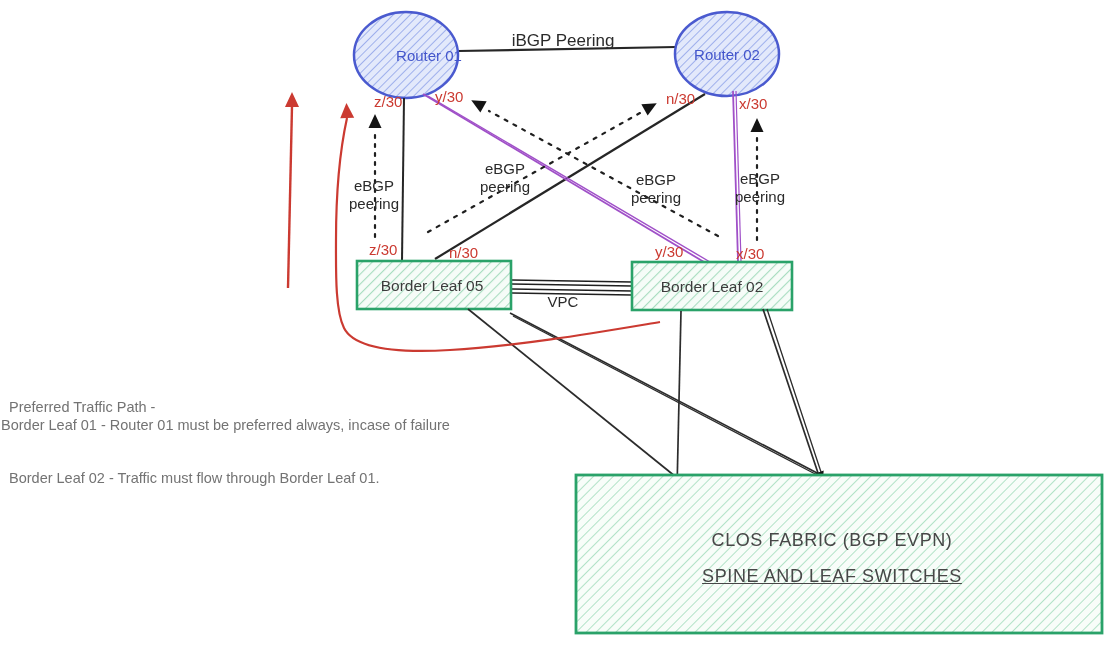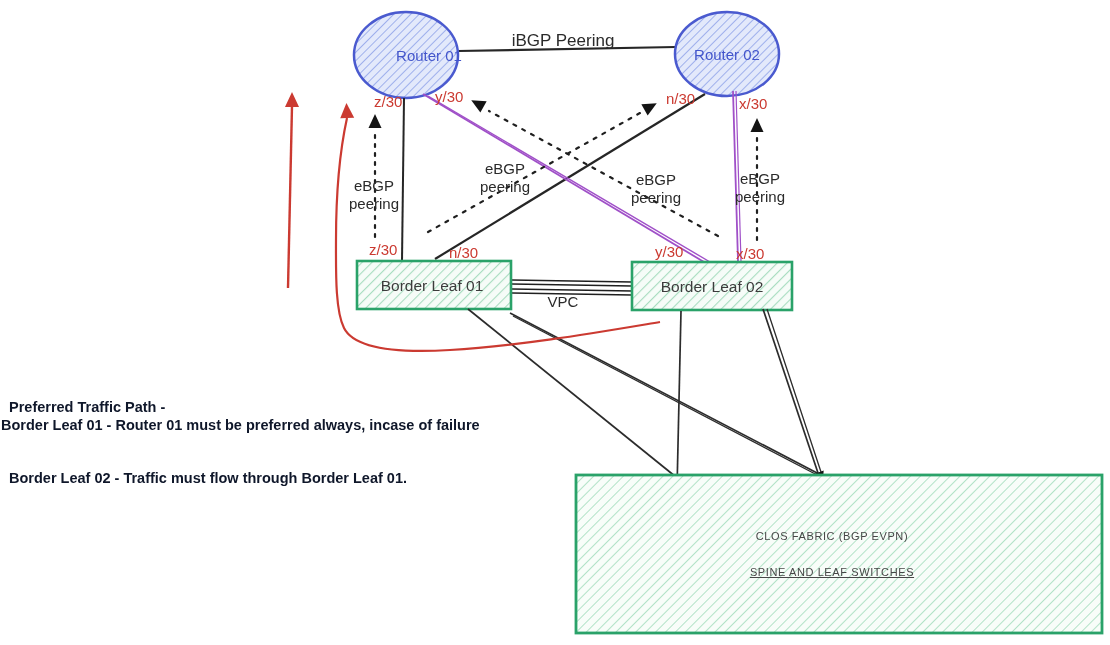--- a/index.html
+++ b/index.html
@@ -8,22 +8,22 @@
     font-family:"Liberation Sans", sans-serif;
   }
   #diagram-svg{position:absolute;left:0;top:0;}
   .lbl{position:absolute;white-space:nowrap;}
   .lbl.wrap{white-space:normal;}
   .black-lbl{color:#2a2a2a;font-size:15px;}
   .ebgp-lbl{color:#2a2a2a;font-size:15px;line-height:1.18;text-align:center;}
   .port-lbl{color:#cb3a31;font-size:15px;text-align:right;}
   .node-lbl{color:#4355cb;font-size:15px;text-align:center;}
   .box-lbl{color:#3c3c3c;font-size:15.5px;text-align:center;}
-  .fabric-lbl{color:#474747;font-size:11px;text-align:center;letter-spacing:0.6px;}
-  .note-lbl{color:#0f172a;font-size:14.5px;font-weight:bold;}
+  .fabric-lbl{color:#474747;font-size:18px;text-align:center;letter-spacing:0.6px;}
+  .note-lbl{color:#737373;font-size:14.5px;}
 </style>
 </head>
 <body>
 
 <div id="canvas">
 
   <svg id="diagram-svg" width="1110" height="645" viewBox="0 0 1110 645">
     <defs>
       <pattern id="hatchBlue" patternUnits="userSpaceOnUse" width="6" height="6" patternTransform="rotate(45)">
         <rect width="6" height="6" fill="#e3e9fb"></rect>
@@ -81,21 +81,21 @@
     <rect x="576" y="475" width="526" height="158" fill="url(#hatchGreenLight)" stroke="#2aa269" stroke-width="2.8"></rect>
 
     <line x1="288" y1="288" x2="292" y2="106" stroke="#cb3a31" stroke-width="2.4"></line>
     <polygon points="0,-11 7,4 -7,4" fill="#cb3a31" transform="translate(292,103)"></polygon>
     <path d="M660,322 C600,332 520,346 450,350 C400,353 355,350 344,328 C335,310 336,270 336,240 C336,195 340,150 347,118" fill="none" stroke="#cb3a31" stroke-width="2.2"></path>
     <polygon points="0,-11 7,4 -7,4" fill="#cb3a31" transform="translate(347,114) rotate(-3)"></polygon>
   </svg>
 
   <div class="lbl node-lbl" style="left:356px;top:47px;width:100px;padding-left:23px;">Router 01</div>
   <div class="lbl node-lbl" style="left:677px;top:46px;width:100px;">Router 02</div>
-  <div class="lbl box-lbl" style="left:357px;top:277px;width:150px;">Border Leaf 01</div>
+  <div class="lbl box-lbl" style="left:357px;top:277px;width:150px;">Border Leaf 05</div>
   <div class="lbl box-lbl" style="left:632px;top:278px;width:160px;">Border Leaf 02</div>
 
   <div class="lbl black-lbl" style="left:503px;top:31px;width:120px;text-align:center;font-size:17px;">iBGP Peering</div>
   <div class="lbl black-lbl" style="left:533px;top:293px;width:60px;text-align:center;">VPC</div>
 
   <div class="lbl wrap ebgp-lbl" style="left:344px;top:177px;width:60px;">eBGP peering</div>
   <div class="lbl wrap ebgp-lbl" style="left:474px;top:160px;width:62px;">eBGP peering</div>
   <div class="lbl wrap ebgp-lbl" style="left:624px;top:171px;width:64px;">eBGP peering</div>
   <div class="lbl wrap ebgp-lbl" style="left:729px;top:170px;width:62px;">eBGP peering</div>
 

